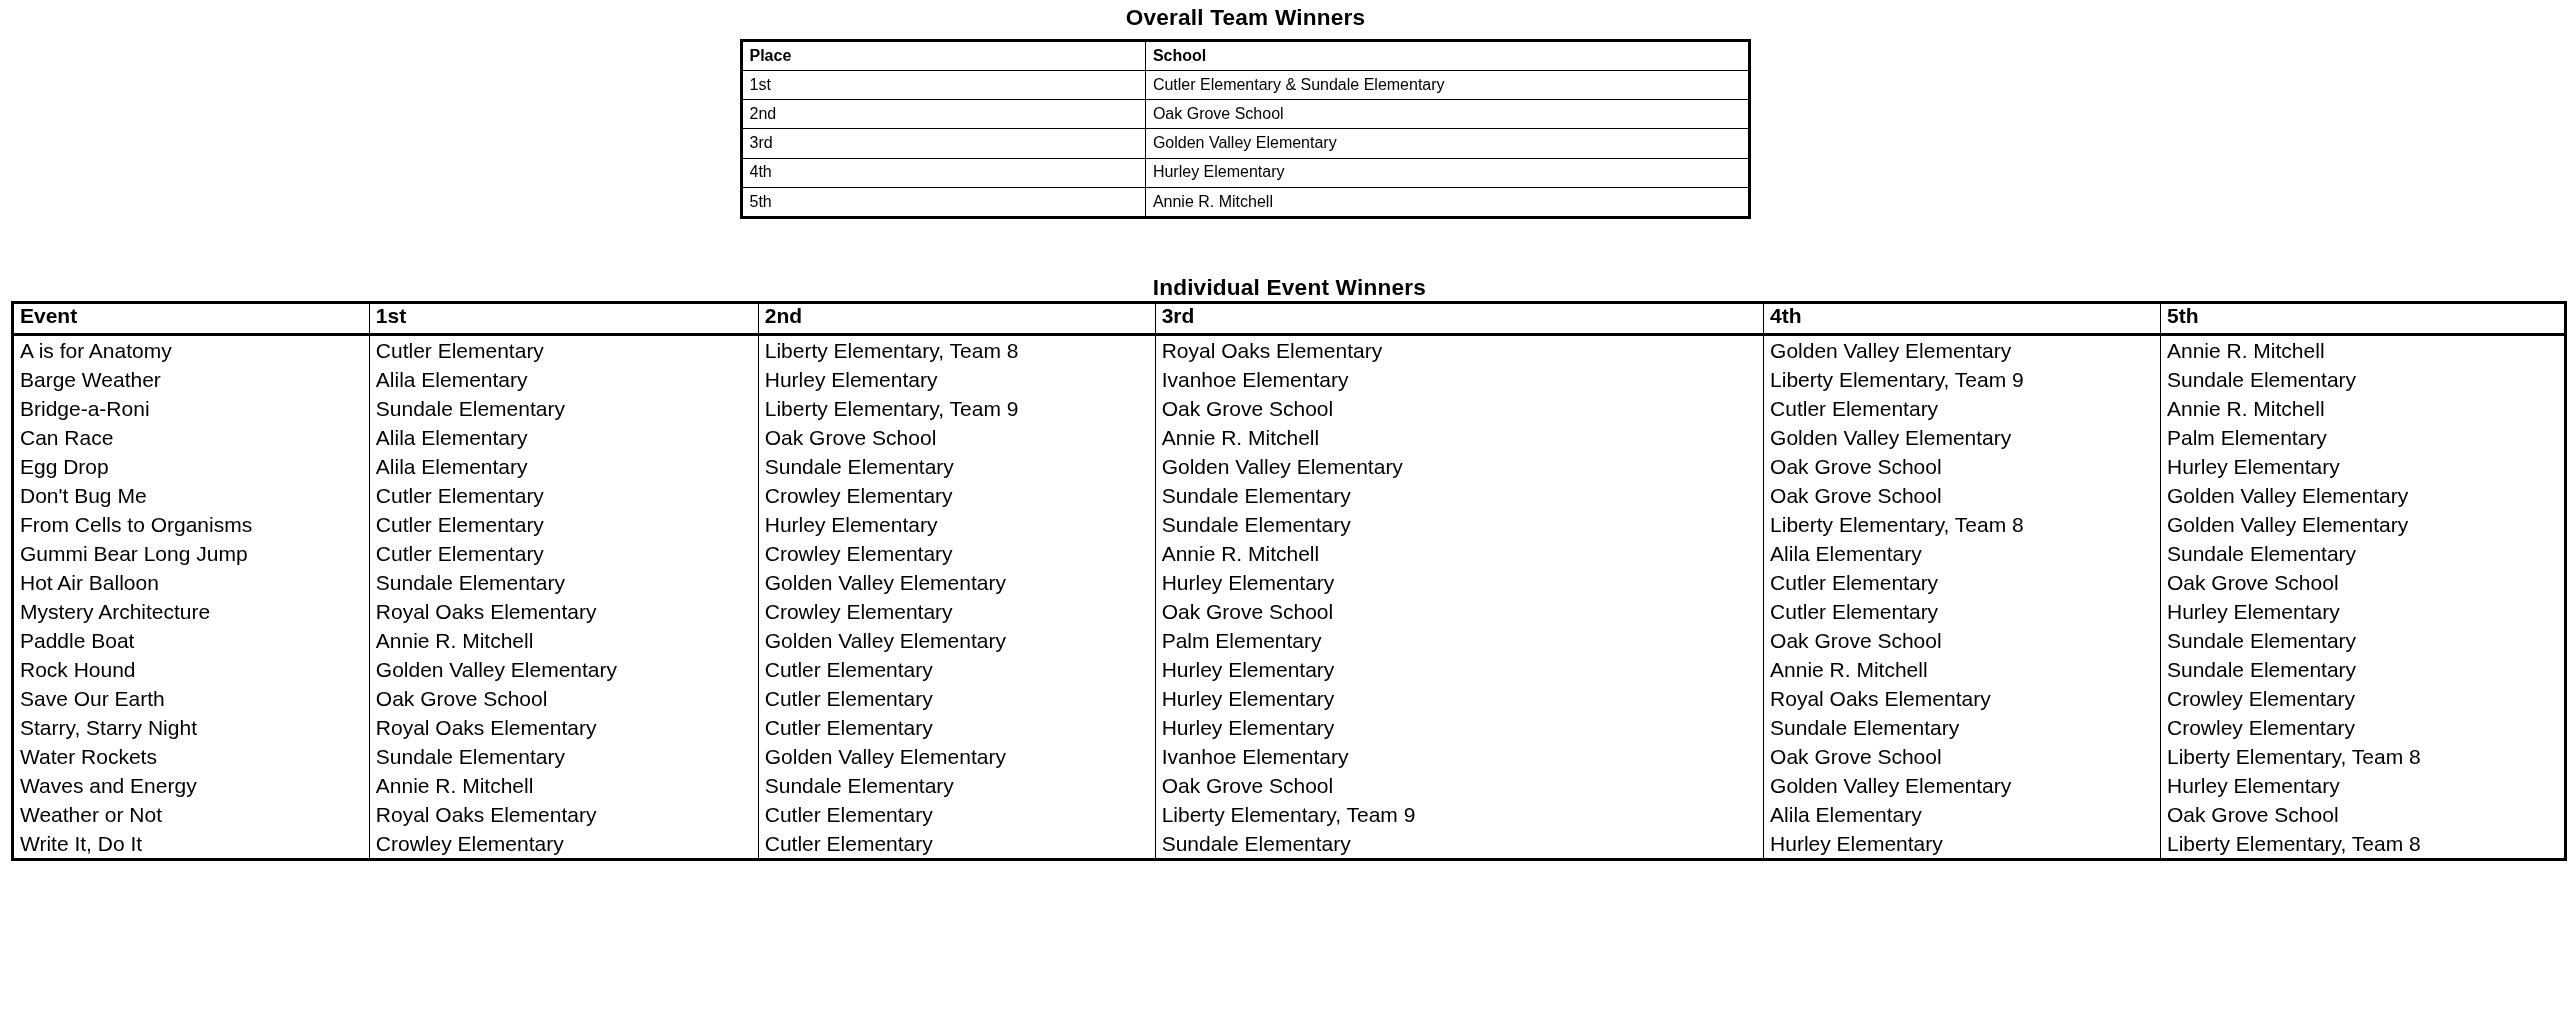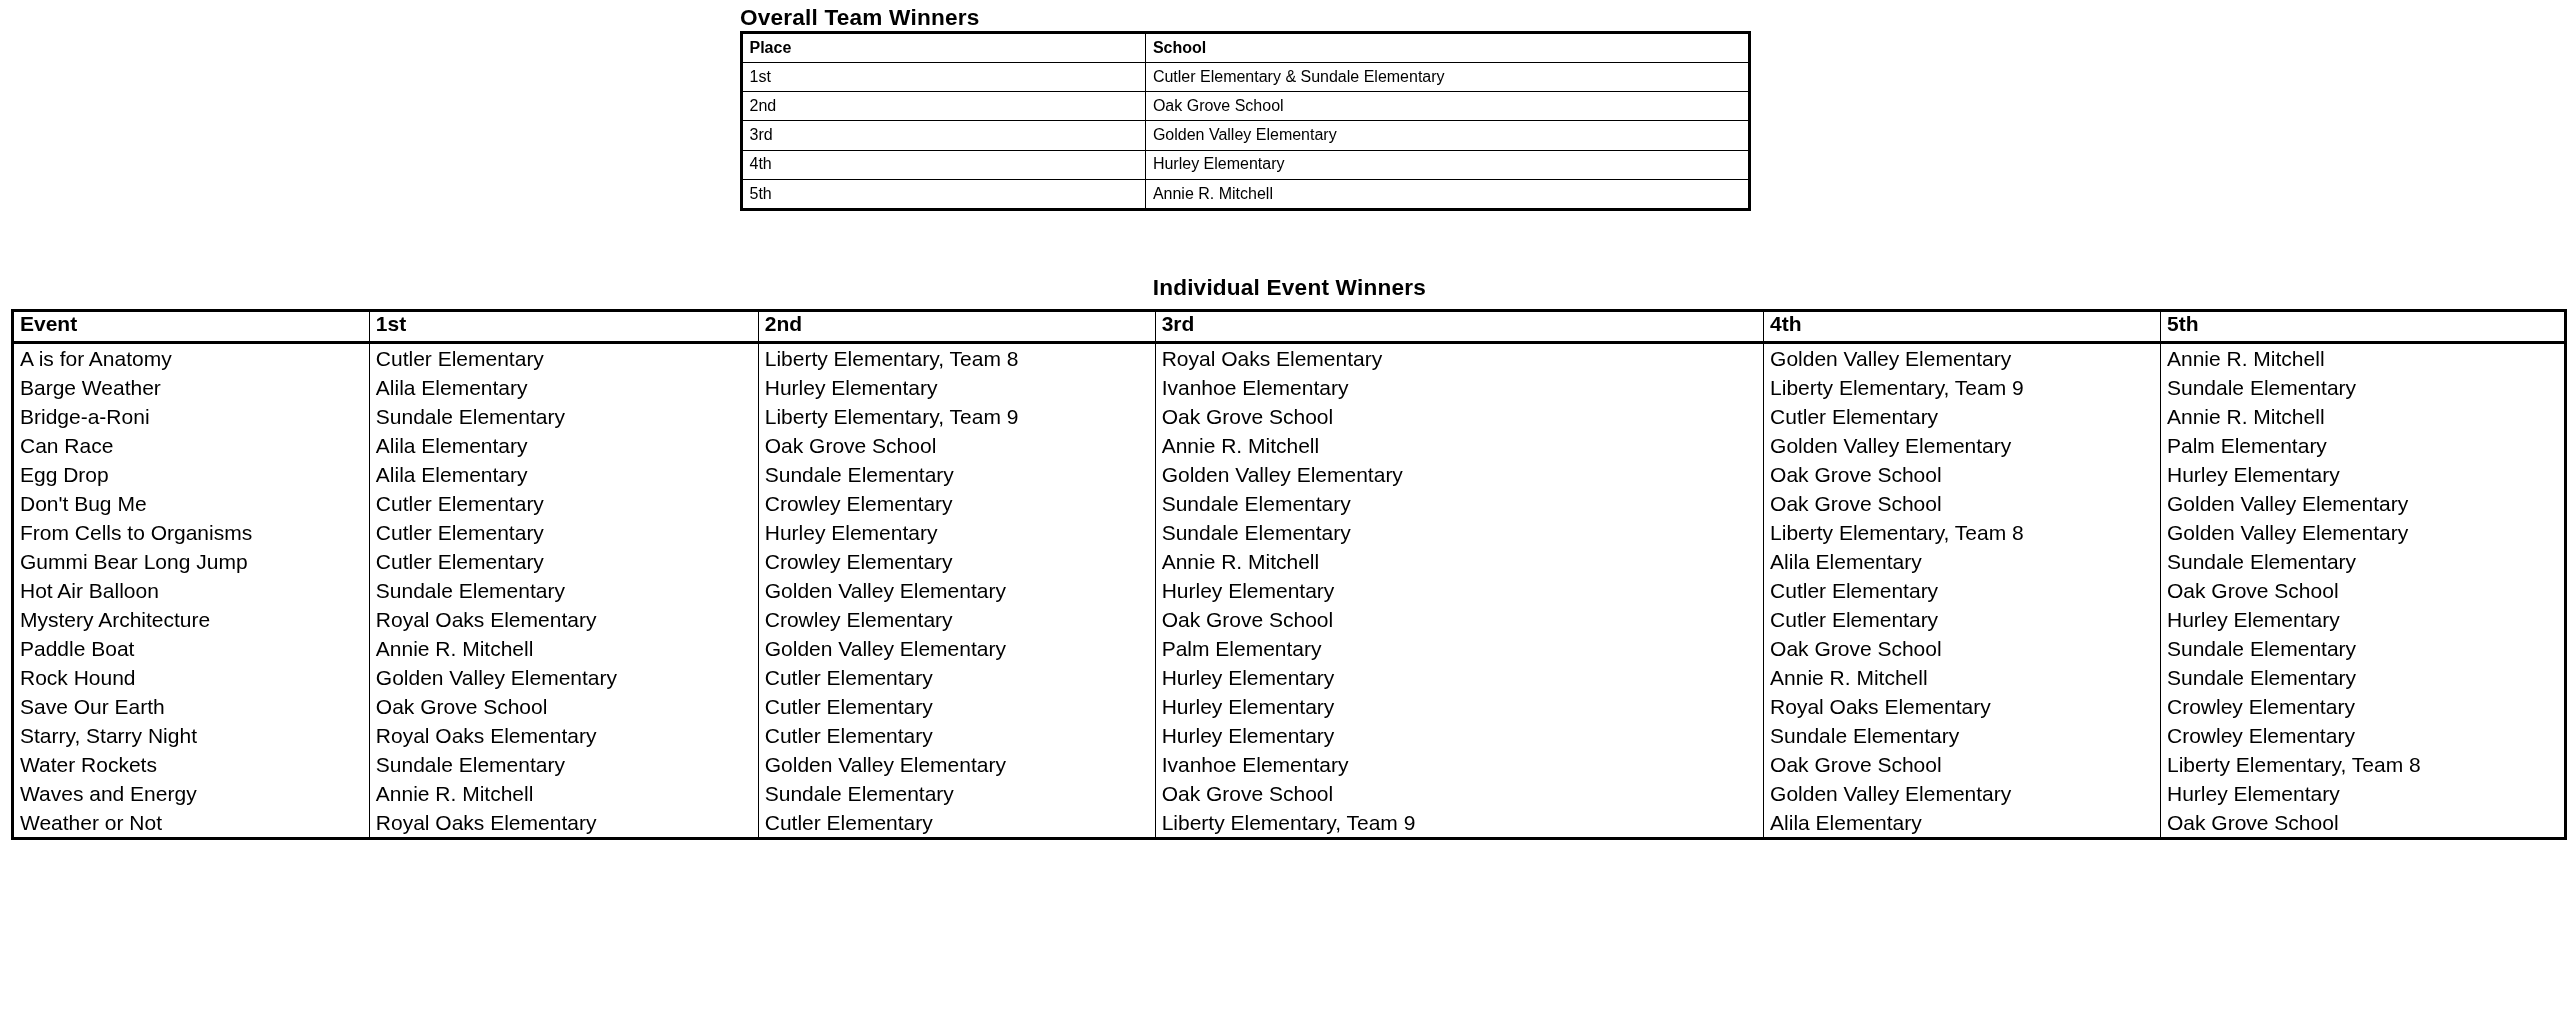--- a/index.html
+++ b/index.html
@@ -21,25 +21,25 @@
   }
 
   
   .overall-wrap {
     position: absolute;
     left: 740px;
     top: 0px;
     width: 1011px;
   }
   .overall-title {
-    text-align: left;
+    text-align: center;
     font-size: 22.6px;
     font-weight: bold;
     padding-top: 4.9px;
-    padding-bottom: 0;
+    padding-bottom: 8px;
     letter-spacing: 0.2px;
   }
   table.grid {
     border-collapse: collapse;
     table-layout: fixed;
     background: #ffffff;
   }
   table.overall {
     width: 1011px;
     border: 3.2px solid #000000;
@@ -64,21 +64,20 @@
   .events-wrap {
     position: absolute;
     left: 11.3px;
     top: 275px;
     width: 2556px;
   }
   .events-title {
     text-align: center;
     font-size: 22.6px;
     font-weight: bold;
-    padding-bottom: 8px;
     letter-spacing: 0.2px;
   }
   table.events {
     width: 2556px;
     border: 3.2px solid #000000;
   }
   table.events th, table.events td {
     border-left: 1.6px solid #000000;
     border-right: 1.6px solid #000000;
     border-top: 0;
@@ -306,18 +305,26 @@
           <td>Hurley Elementary</td>
         </tr>
         <tr>
           <td>Weather or Not</td>
           <td>Royal Oaks Elementary</td>
           <td>Cutler Elementary</td>
           <td>Liberty Elementary, Team 9</td>
           <td>Alila Elementary</td>
           <td>Oak Grove School</td>
         </tr>
+        <tr>
+          <td>Write It, Do It</td>
+          <td>Crowley Elementary</td>
+          <td>Cutler Elementary</td>
+          <td>Sundale Elementary</td>
+          <td>Hurley Elementary</td>
+          <td>Liberty Elementary, Team 8</td>
+        </tr>
       </tbody>
     </table>
   </section>
 
 </div>
 
 
 </body></html>

